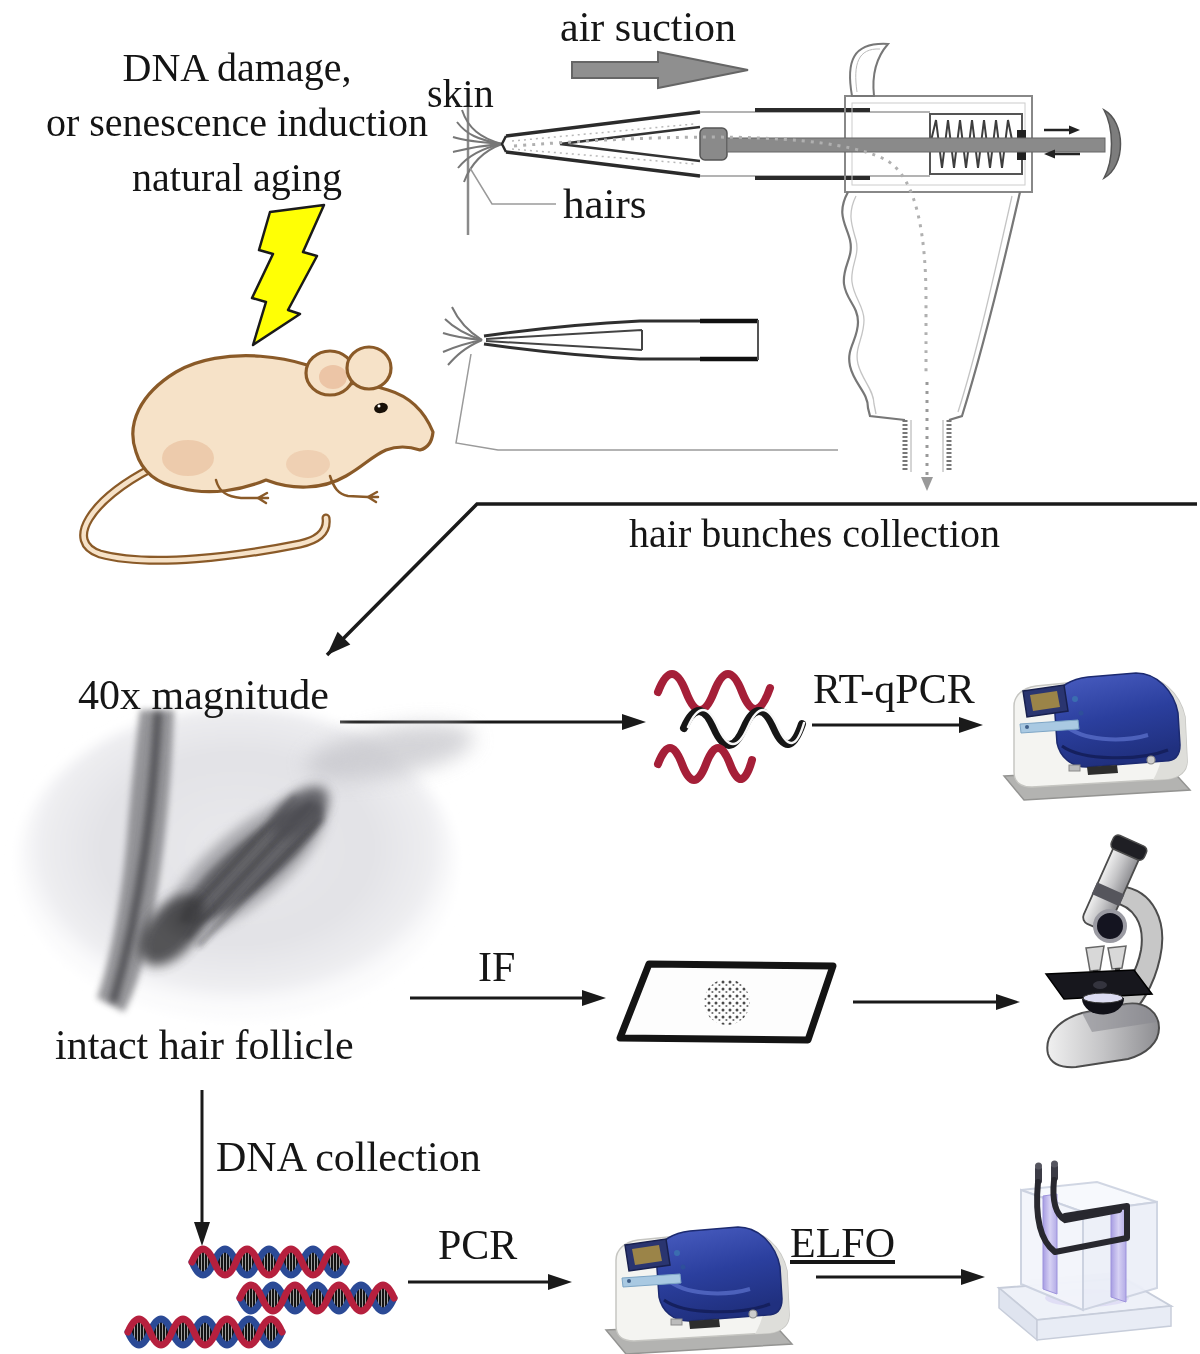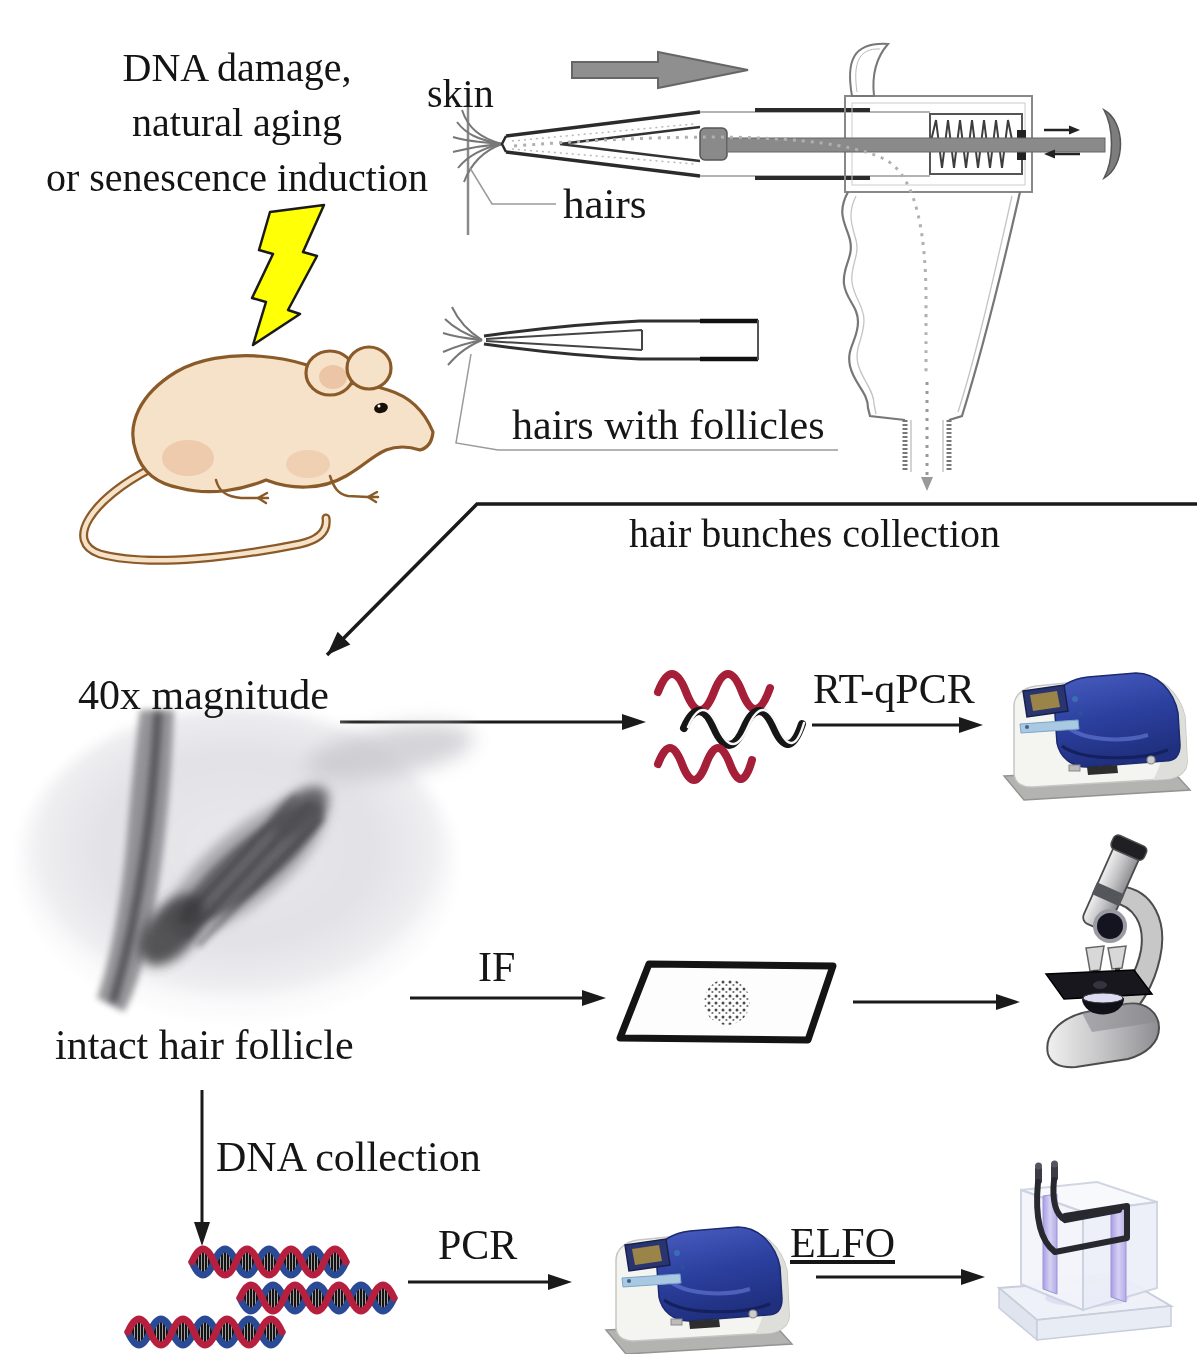--- a/index.html
+++ b/index.html
@@ -295,27 +295,27 @@
         <circle cx="43.5" cy="4" r="3.5" fill="#55555f"></circle>
     <rect x="56" y="2" width="7" height="17" rx="3" fill="#3c3c46"></rect>
         <circle cx="59.5" cy="2" r="3.5" fill="#55555f"></circle>
     <path d="M43,20 C40,52 44,78 60,90 L132,76 L132,44 L70,54" fill="none" stroke="#28282f" stroke-width="6" stroke-linecap="round" stroke-linejoin="round"></path>
     <path d="M59,18 C57,38 60,52 70,58 L124,48" fill="none" stroke="#28282f" stroke-width="6" stroke-linecap="round"></path>
   </g>
 </svg>
 
 <div class="title-block">
   <div>DNA damage,</div>
+  <div>or senescence induction</div>
   <div>natural aging</div>
-  <div>or senescence induction</div>
 </div>
 
+<div class="label" style="left:560px;top:4px;">air suction</div>
 <div class="label" style="left:427px;top:72px;font-size:40px;">skin</div>
 <div class="label" style="left:563px;top:180px;font-size:43px;">hairs</div>
-<div class="label" style="left:512px;top:402px;">hairs with follicles</div>
 
 <div class="label centered" style="left:510px;top:512px;width:490px;font-size:40px;">hair bunches collection</div>
 
 <div class="label" style="left:78px;top:658px;margin-top:14px;">40x magnitude</div>
 <div class="label" style="left:55px;top:1022px;">intact hair follicle</div>
 <div class="label" style="left:813px;top:666px;">RT-qPCR</div>
 <div class="label" style="left:478px;top:944px;">IF</div>
 <div class="label" style="left:216px;top:1134px;">DNA collection</div>
 <div class="label" style="left:438px;top:1222px;">PCR</div>
 <div class="label" style="left:790px;top:1220px;text-decoration:underline;">ELFO</div>

